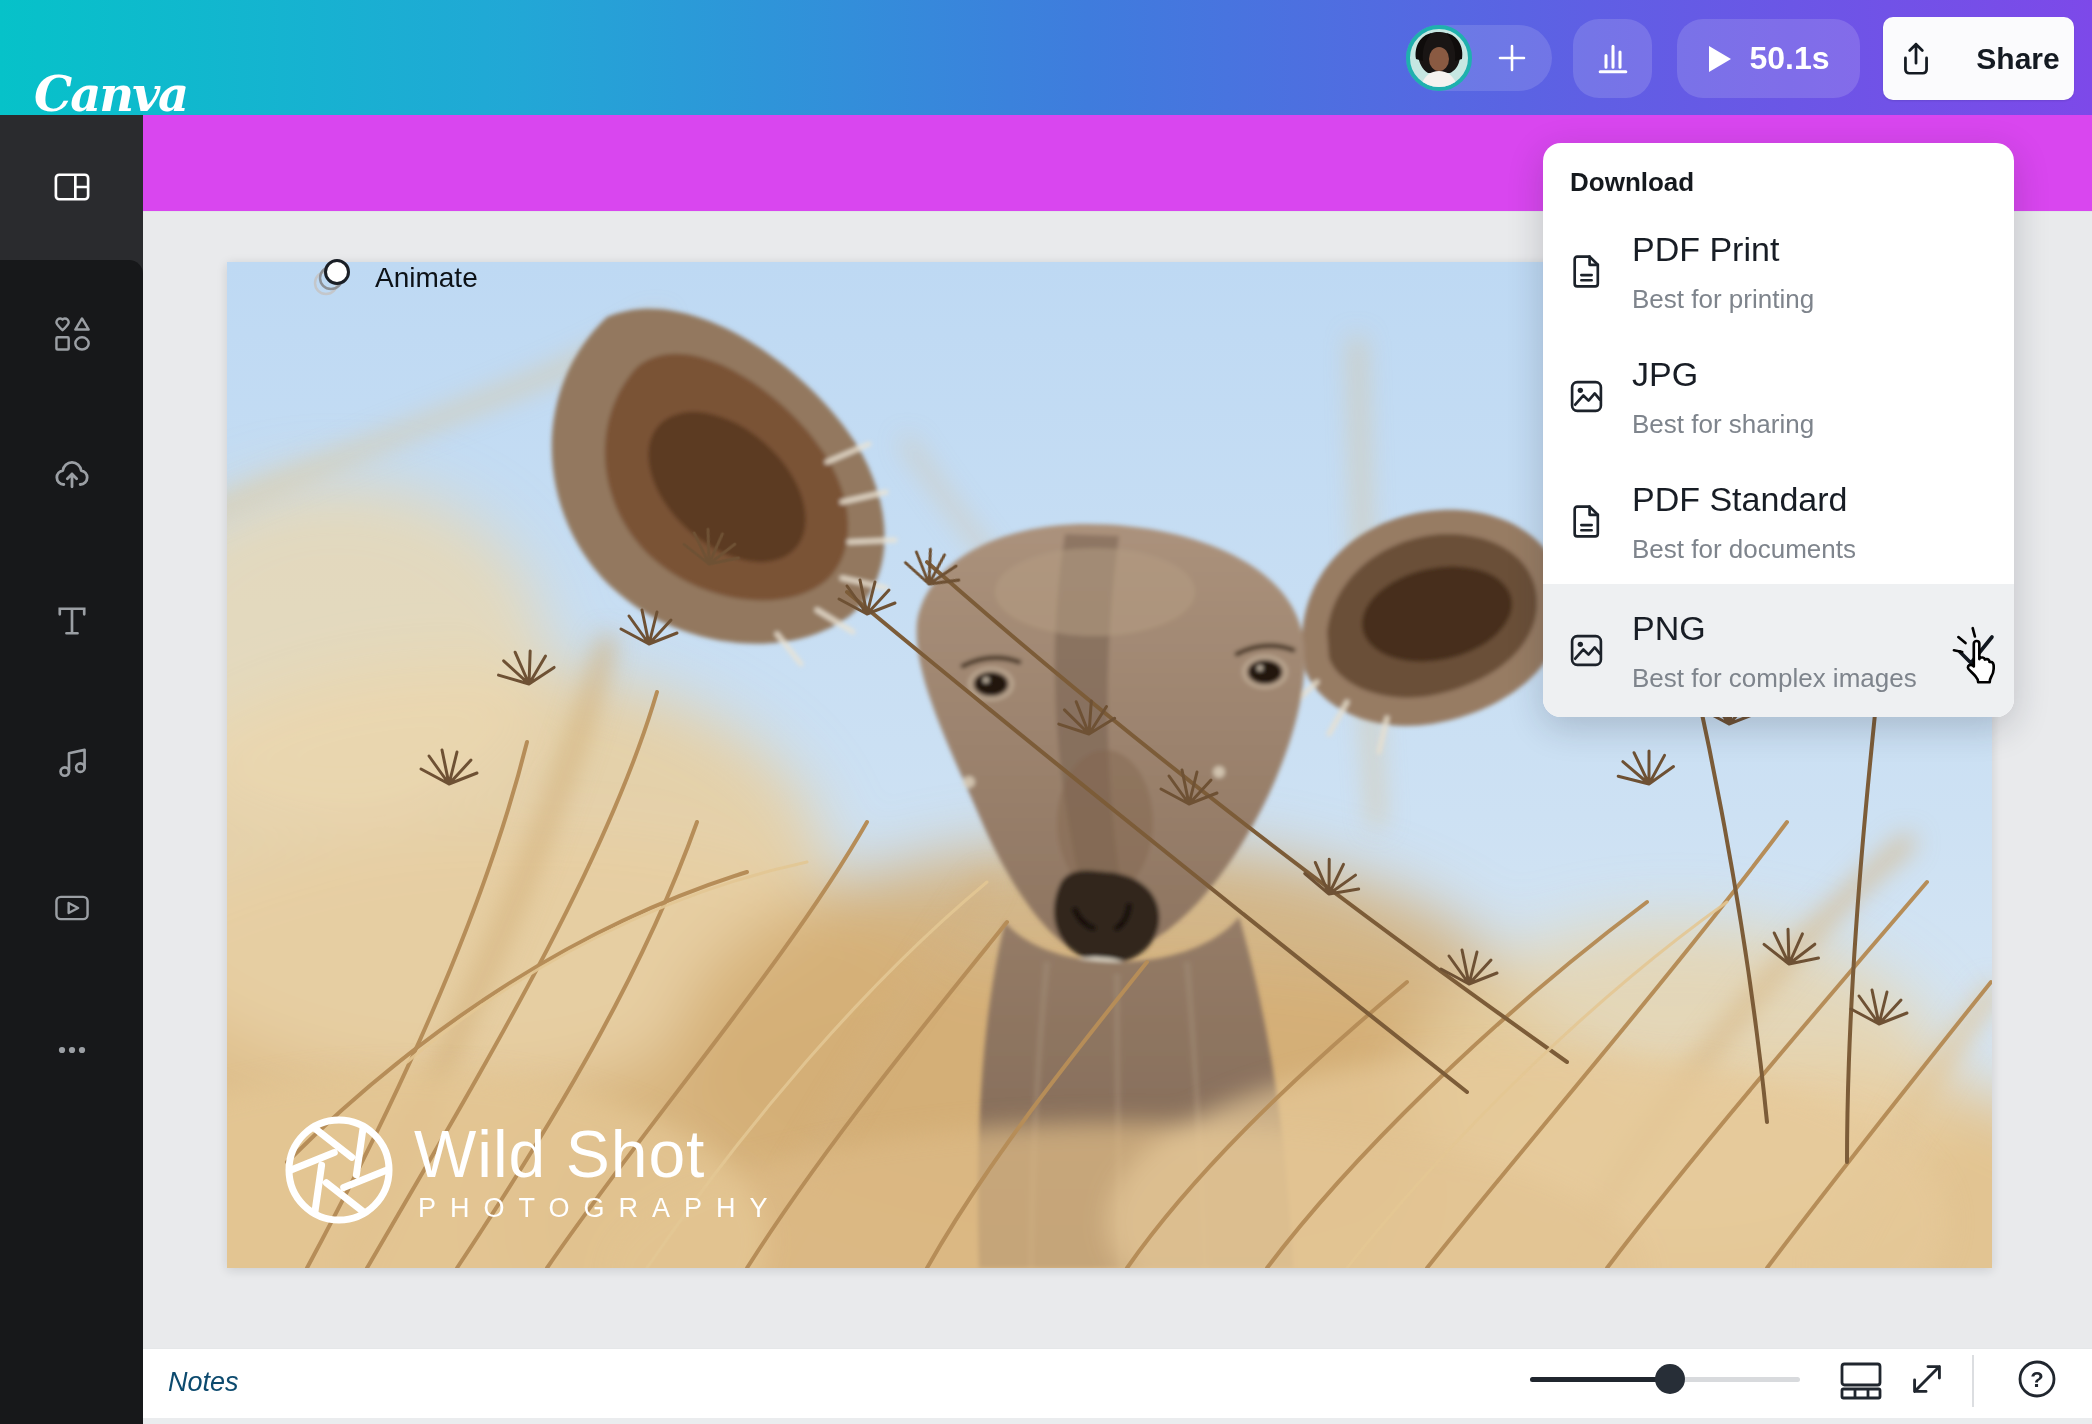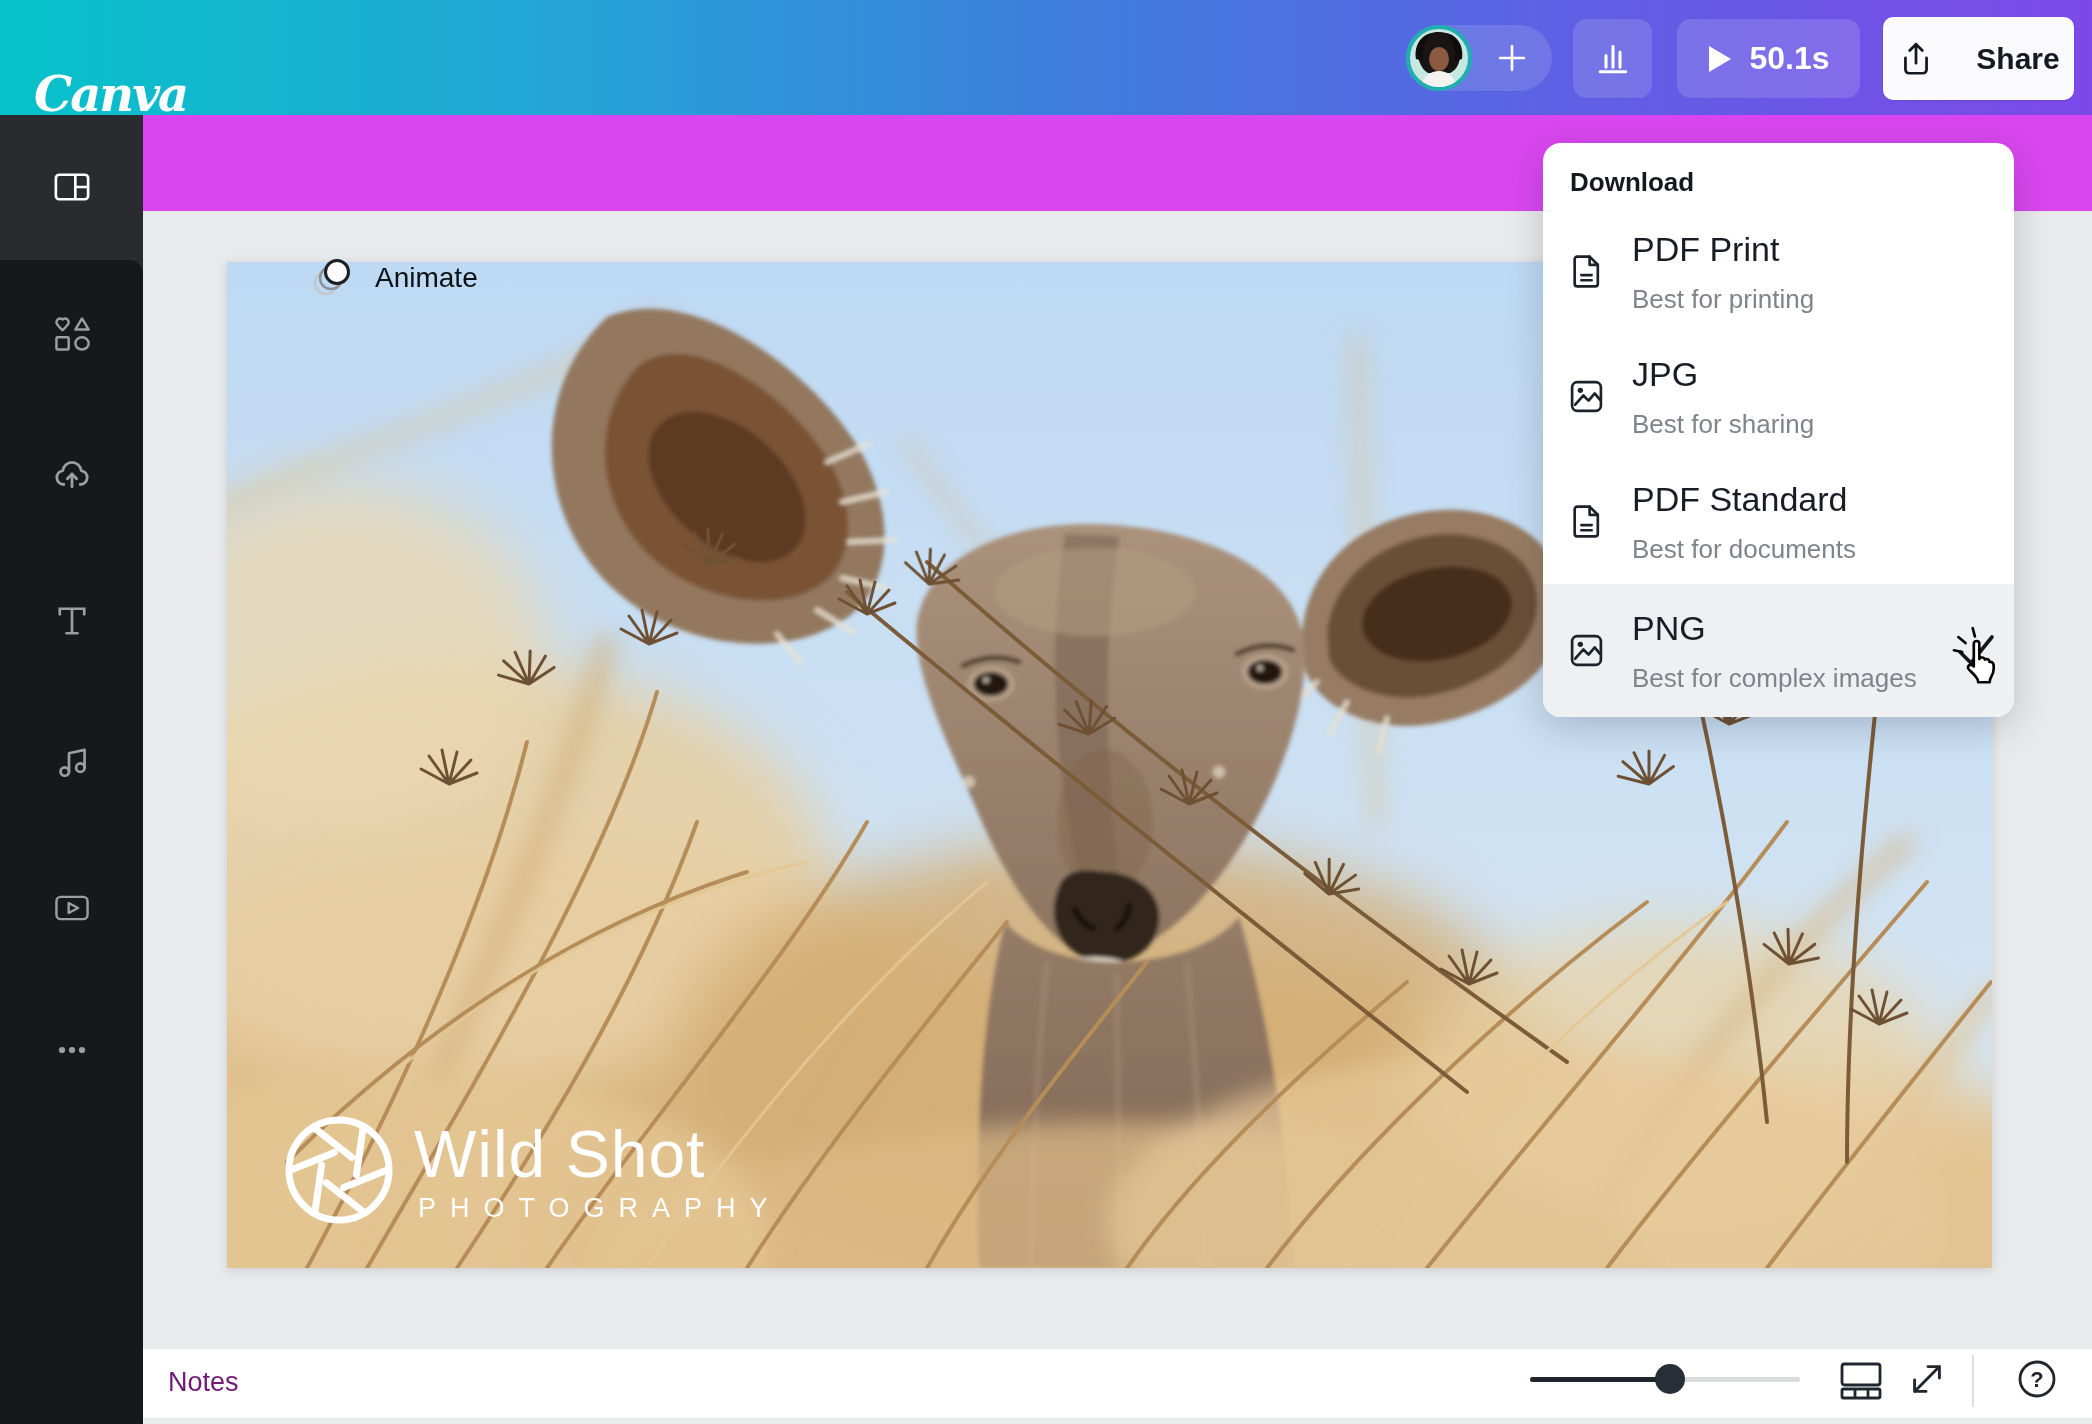--- a/index.html
+++ b/index.html
@@ -6,21 +6,21 @@
   html,body { width:2092px; height:1424px; overflow:hidden; background:#e9eaec;
               font-family:"Liberation Sans", sans-serif; }
   #stage { position:absolute; left:0; top:0; width:2092px; height:1424px; overflow:hidden; }
 
   
   .header { position:absolute; left:0; top:0; width:2092px; height:115px; z-index:30;
             background:linear-gradient(90deg,#06c2c9 0%,#22a7d6 25%,#3f7cdd 52%,#5f5fe4 76%,#7d49e9 100%);
             display:flex; align-items:center; }
   .logo { position:absolute; left:34px; top:22px; color:#fff; font-size:48px; line-height:64px;
           font-family:"DejaVu Serif", serif; font-style:italic; font-weight:700; letter-spacing:-2px;margin-top:40px; }
-  .hbtn { position:absolute; border-radius:14px; background:rgba(255,255,255,0.14);
+  .hbtn { position:absolute; border-radius:26px; background:rgba(255,255,255,0.14);
           display:flex; align-items:center; justify-content:center; cursor:pointer; }
   .member-pill { position:absolute; left:1406px; top:25px; width:146px; height:66px;
                  border-radius:33px; background:rgba(255,255,255,0.13); }
   .avatar { position:absolute; left:1406px; top:25px; width:66px; height:66px; }
   .plus-wrap { position:absolute; left:1496px; top:42px; width:32px; height:32px; }
   .btn-insights { left:1573px; top:19px; width:79px; height:79px; }
   .btn-play { left:1677px; top:19px; width:183px; height:79px; gap:16px; }
   .timer { color:#fff; font-size:32px; font-weight:700; }
   .btn-share { position:absolute; left:1883px; top:17px; width:191px; height:83px; border-radius:10px;
                background:#fbfbfd; display:flex; align-items:center; justify-content:center; gap:14px;
@@ -56,21 +56,21 @@
   .mi-texts { display:flex; flex-direction:column; gap:16px; }
   .mi-title { font-size:34px; color:#181d25; font-weight:500; line-height:38px; }
   .mi-sub { font-size:26px; color:#7e848c; line-height:30px; }
   .mi-check { position:absolute; right:18px; top:50%; margin-top:-20px; }
   .cursor-hand { position:absolute; left:408px; top:42px; }
 
   
   .bottombar { position:absolute; left:143px; top:1348px; width:1949px; height:70px; background:#fff;
                border-top:1px solid #e5e7e9; z-index:10; }
   .bottom-strip { position:absolute; left:143px; top:1418px; width:1949px; height:6px; background:#eaecee; }
-  .notes { position:absolute; left:25px; top:18px; font-size:27px; font-weight:500; color:#701a75; cursor:pointer; }
+  .notes { position:absolute; left:25px; top:18px; font-size:27px; font-weight:500; color:#0c4a6e; cursor:pointer;font-style:italic; }
   .slider { position:absolute; left:1387px; top:28px; width:270px; height:5px; border-radius:3px;
             background:#d8dadd; cursor:pointer; }
   .slider-fill { position:absolute; left:0; top:0; height:5px; width:140px; border-radius:3px; background:#20262e; }
   .slider-thumb { position:absolute; left:125px; top:-13px; width:30px; height:30px; border-radius:50%;
                   background:#272e37; cursor:grab; }
   .bb-icon { position:absolute; top:8px; width:44px; height:44px; display:flex; align-items:center;
              justify-content:center; cursor:pointer; }
   .bb-divider { position:absolute; left:1829px; top:6px; width:2px; height:52px; background:#dcdee1; }
 </style>
 </head>

